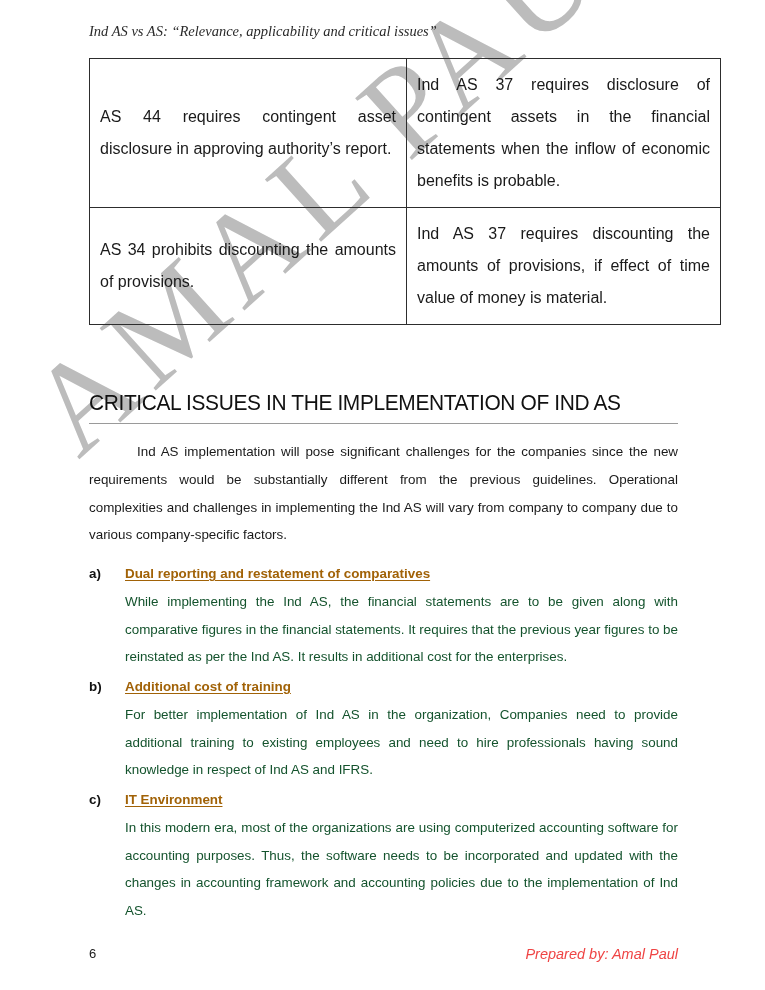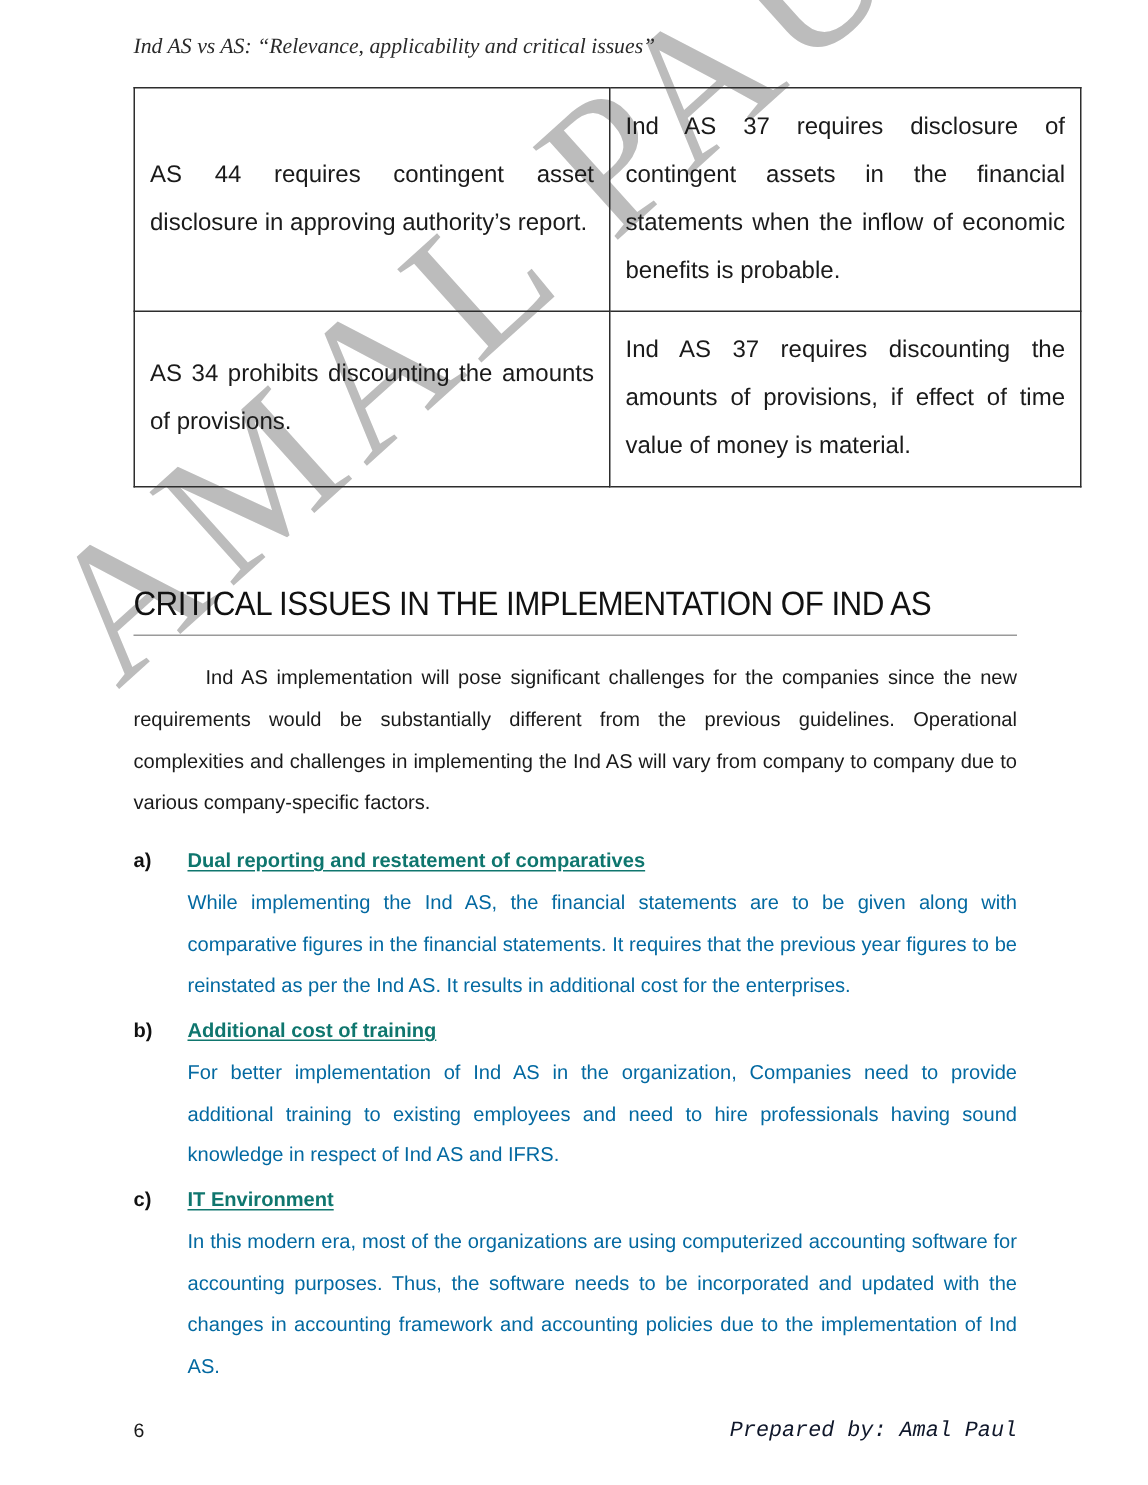--- a/index.html
+++ b/index.html
@@ -155,52 +155,52 @@
     line-height: 2.07;
     font-weight: 700;
     color: #111;
   }
   .item-title {
     font-size: 13.4px;
     line-height: 2.07;
     font-weight: 700;
     text-decoration: underline;
     text-underline-offset: 2px;
-    color: #0f766e;
+    color: #a16207;
     display: block;
   }
   .item-body {
     margin: 0;
     font-size: 13.4px;
     line-height: 2.07;
     text-align: justify;
     text-align-last: left;
-    color: #0369a1;
+    color: #14532d;
   }
 
   
   .footer {
     position: absolute;
     left: 89px;
     top: 946px;
     width: 589px;
     z-index: 5;
   }
   .footer-page {
     float: left;
     font-family: "Liberation Sans", sans-serif;
     font-size: 13px;
     color: #1a1a1a;
   }
   .footer-credit {
     float: right;
-    font-family: Liberation Mono, monospace;
+    font-family: Liberation Sans, sans-serif;
     font-style: italic;
     font-size: 14.5px;
-    color: #0f172a;
+    color: #ef4444;
   }
 </style>
 </head>
 <body>
 
 <div class="page">
 
   <div class="running-head">Ind AS vs AS: “Relevance, applicability and critical issues”</div>
 
   <table class="cmp-table">

